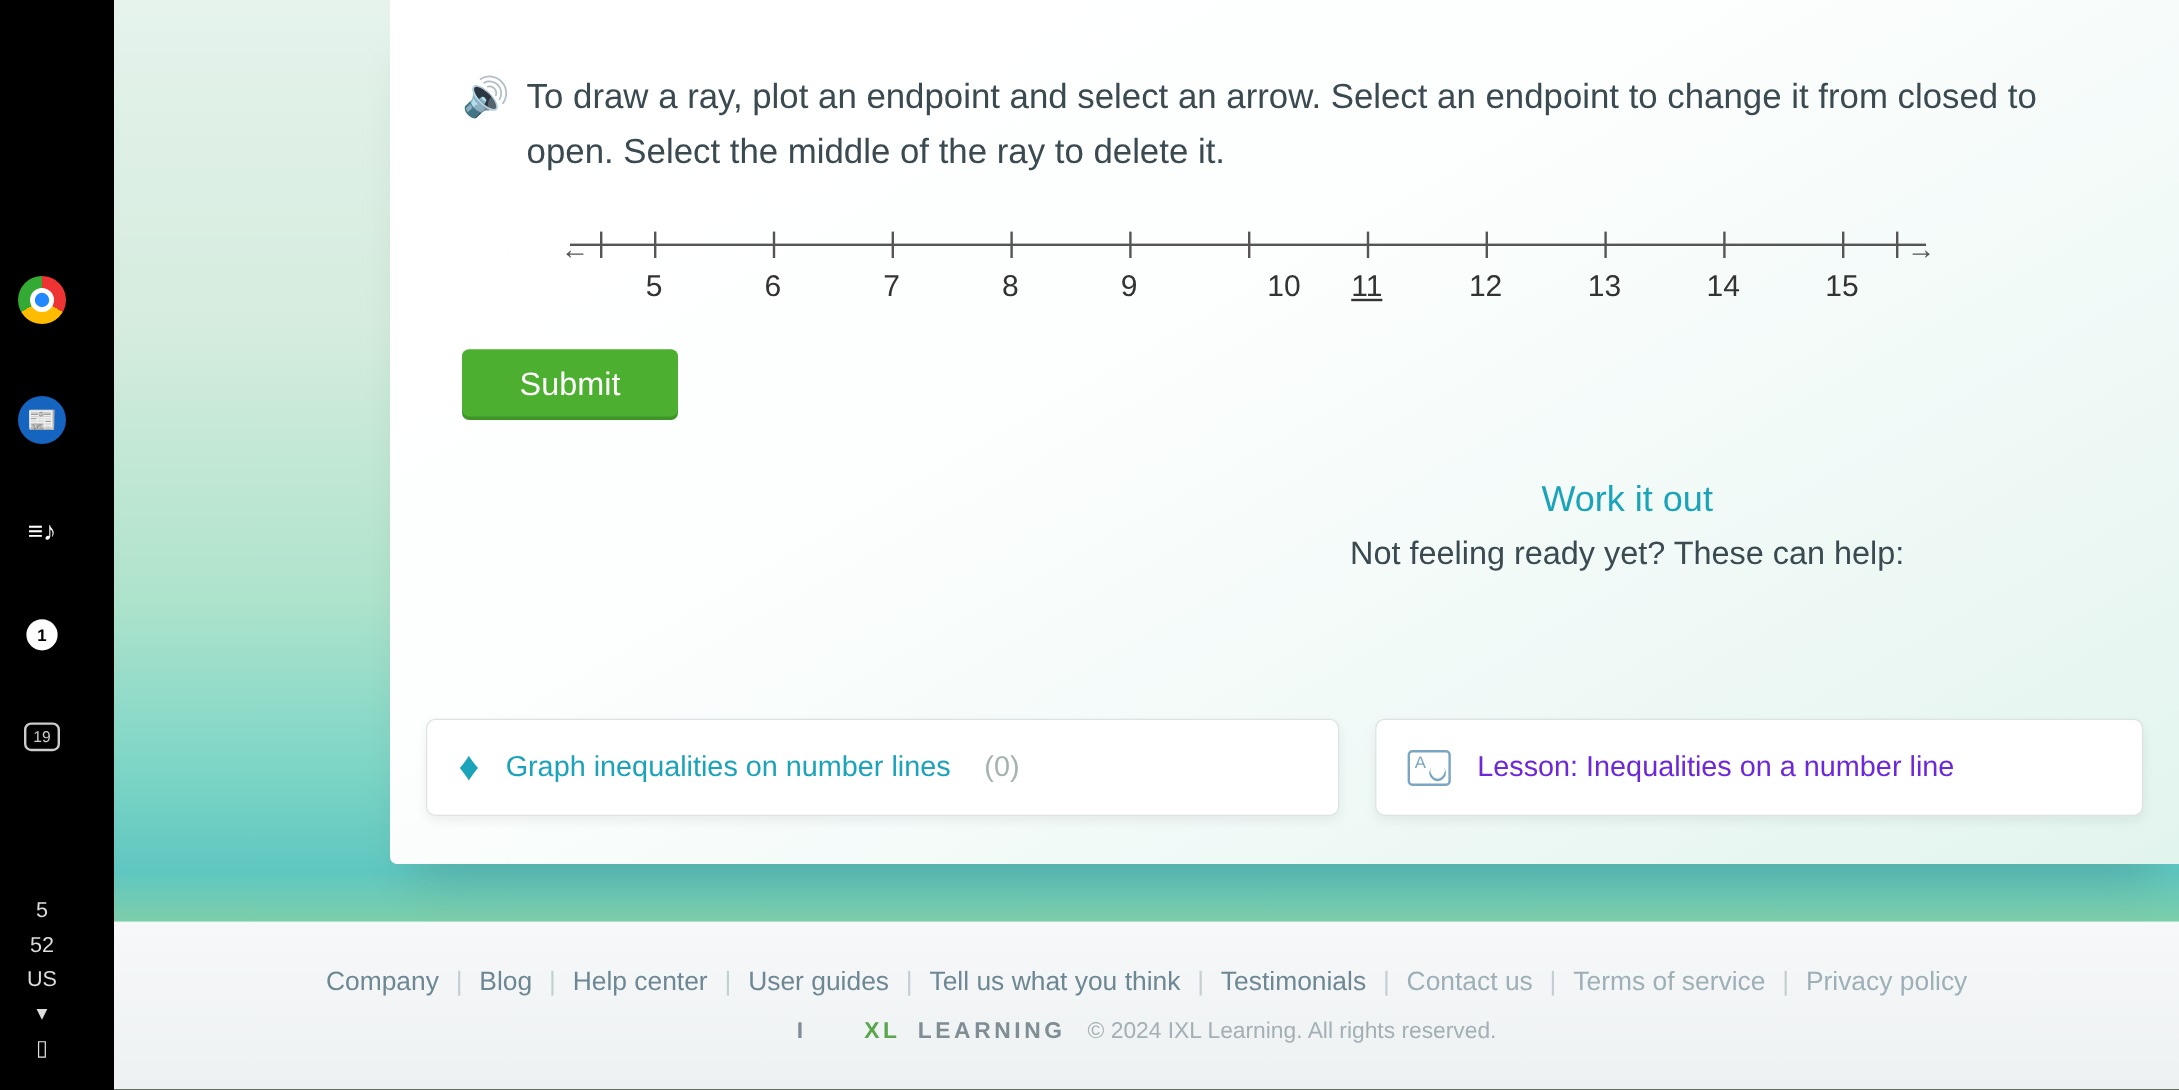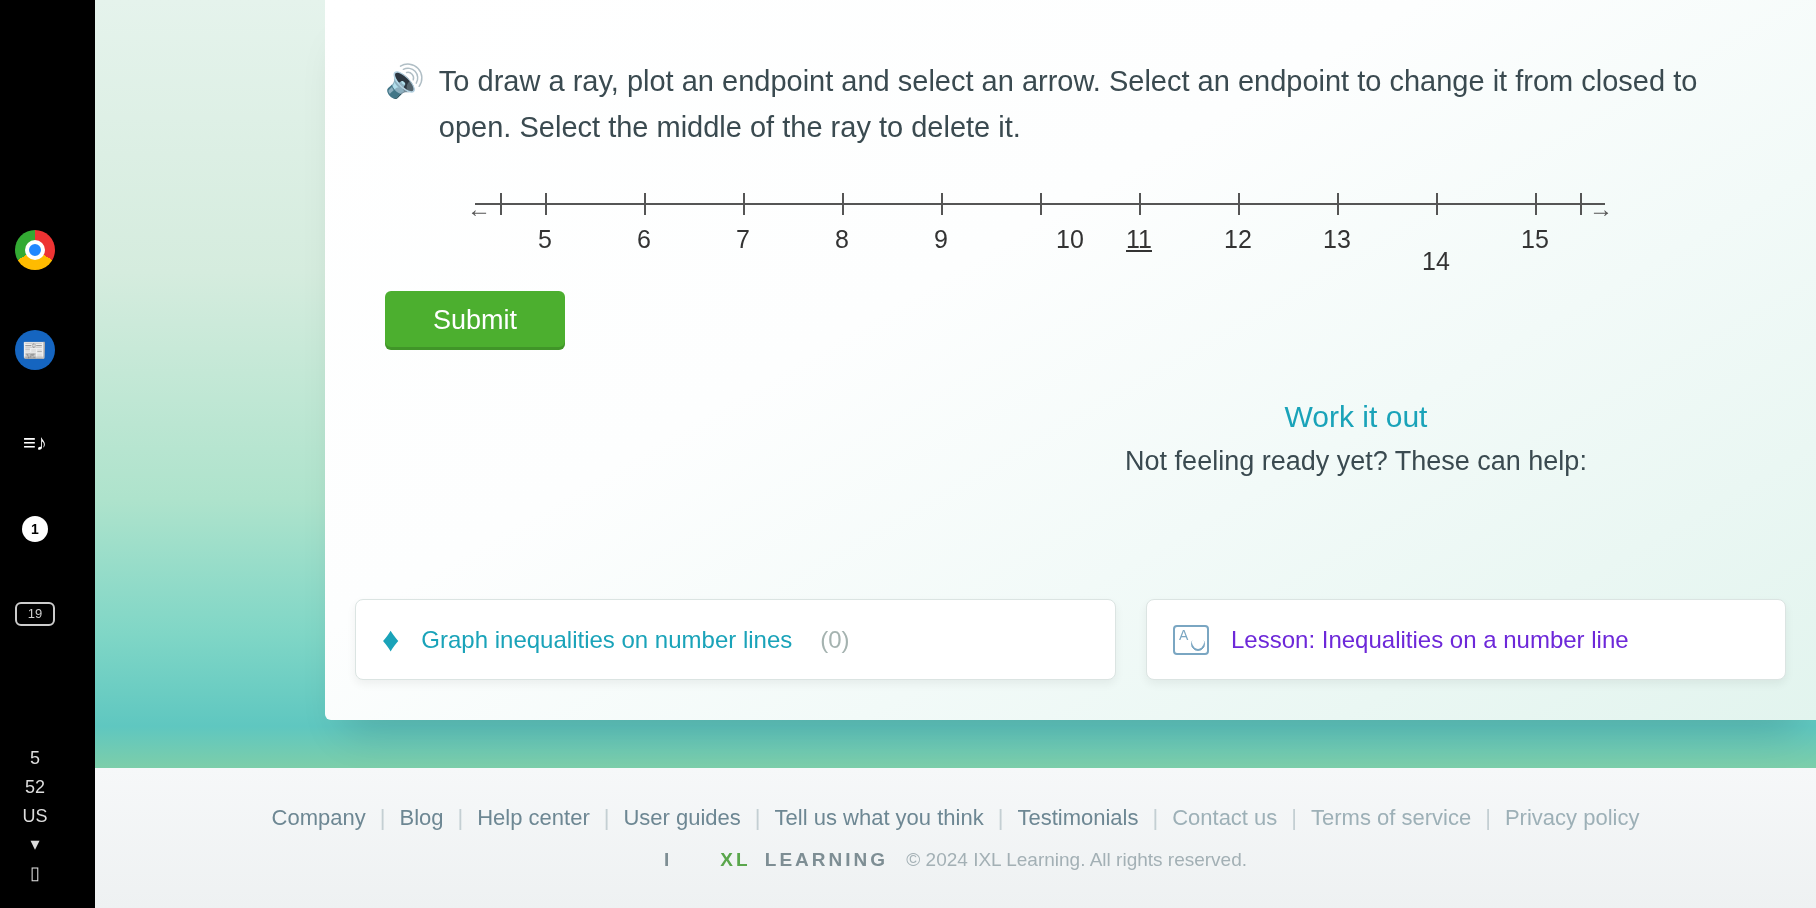--- a/index.html
+++ b/index.html
@@ -11,21 +11,21 @@
     position: absolute; left: 0; top: 0; width: 70px; height: 908px;
     background: #000; display: flex; flex-direction: column; align-items: center;
     padding-top: 230px; gap: 60px; color: #ccc; font-size: 16px;
   }
   .dock .chrome-icon { width: 40px; height: 40px; border-radius: 50%;
     background: conic-gradient(#e33 0 120deg,#fb0 0 240deg,#3a3 0); position:relative;}
   .dock .chrome-icon::after{content:"";position:absolute;inset:10px;border-radius:50%;background:#28f;border:4px solid #fff;}
   .dock .news-icon { width: 40px; height: 40px; border-radius: 50%; background: #1565c0; display:flex;align-items:center;justify-content:center;color:#fff;font-size:20px;}
   .dock .playlist-icon { color:#fff; font-size:22px; }
   .dock .badge1 { width:26px;height:26px;border-radius:50%;background:#fff;color:#000;font-size:14px;line-height:26px;text-align:center;font-weight:bold;}
-  .dock .badge19 { width:40px;height:24px;border-radius:6px;border:2px solid #ccc;color:#ccc;font-size:13px;line-height:20px;text-align:center;}
+  .dock .badge19 { width:30px;height:24px;border-radius:6px;border:2px solid #ccc;color:#ccc;font-size:13px;line-height:20px;text-align:center;}
   .dock .tray { margin-top:auto; margin-bottom:20px; text-align:center; line-height:1.6; font-size:18px; color:#ddd;}
 
   
   .viewport {
     position: absolute; left: 95px; top: 0; right: 0; bottom: 0;
     background: linear-gradient(180deg, #e5f3ec 0%, #d5ecde 30%, #aee3cc 55%, #7fd6c6 70%, #5fc7c0 80%, #a0d68f 90%, #8cc97e 100%);
   }
 
   
   .card {
@@ -129,21 +129,21 @@
         <div class="lbl" style="left: 466px;">9</div>
         <div class="tick" style="left: 565px;"></div>
         <div class="lbl" style="left: 595px;">10</div>
         <div class="tick" style="left: 664px;"></div>
         <div class="lbl" style="left: 664px; text-decoration: underline;">11</div>
         <div class="tick" style="left: 763px;"></div>
         <div class="lbl" style="left: 763px;">12</div>
         <div class="tick" style="left: 862px;"></div>
         <div class="lbl" style="left: 862px;">13</div>
         <div class="tick" style="left: 961px;"></div>
-        <div class="lbl" style="left: 961px; margin-top: 22px;">14</div>
+        <div class="lbl" style="left: 961px;">14</div>
         <div class="tick" style="left: 1060px;"></div>
         <div class="lbl" style="left: 1060px;">15</div>
         <div class="tick" style="left: 25px;"></div>
         <div class="tick" style="left: 1105px;"></div>
       </div>
 
     <button class="submit-btn">Submit</button>
 
     <div class="helper">
       <div class="wio">Work it out</div>

